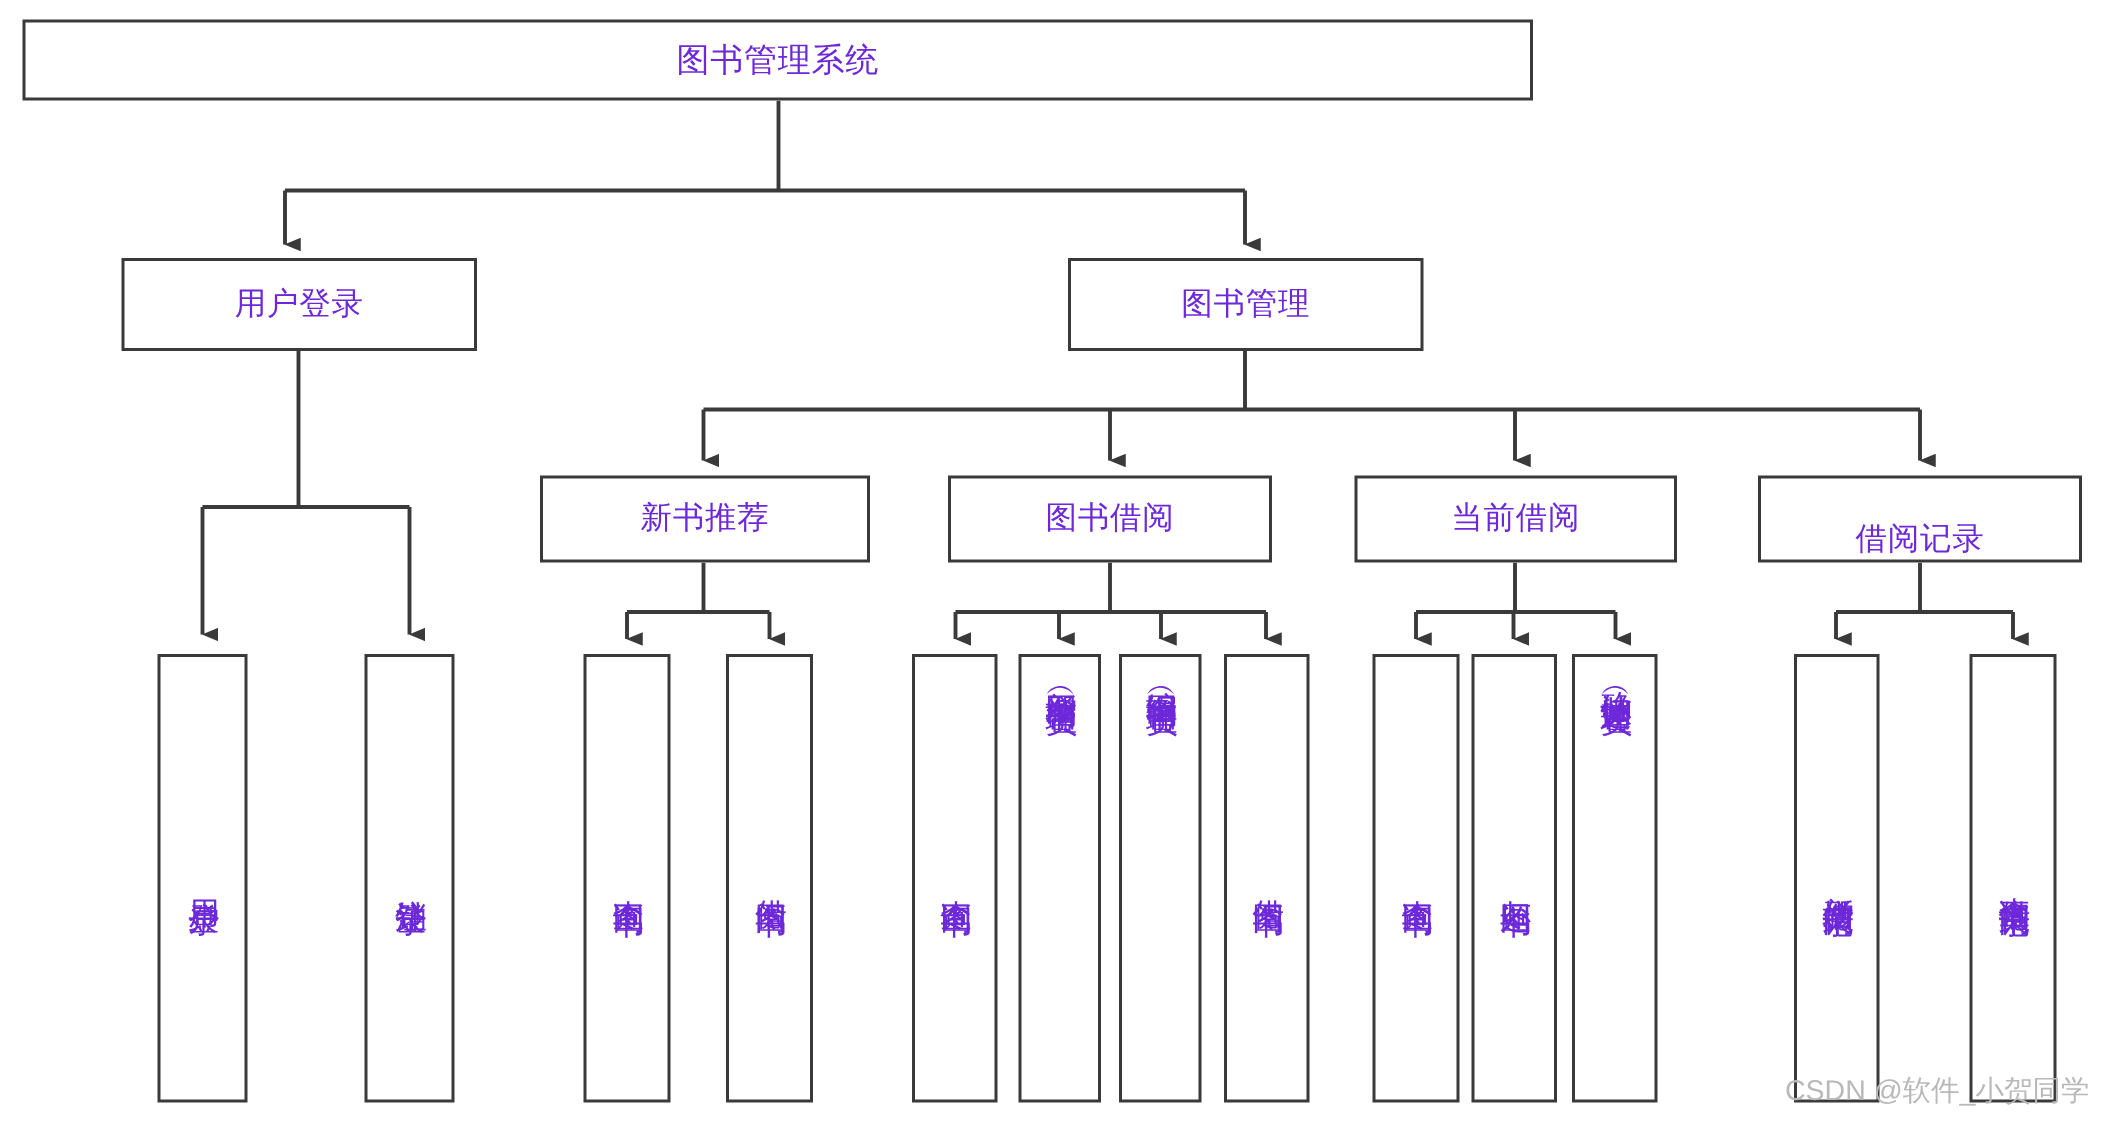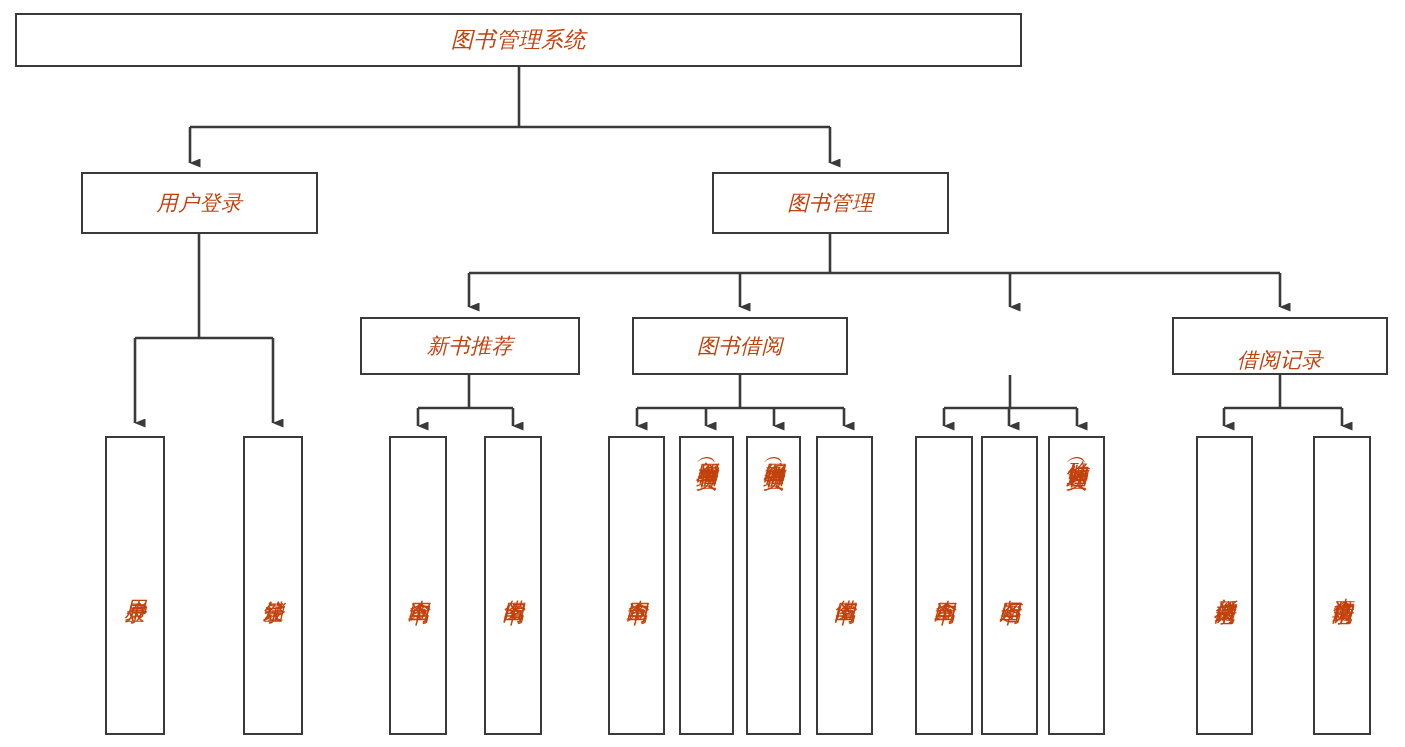--- a/index.html
+++ b/index.html
@@ -33,22 +33,21 @@
     display: flex;
     align-items: center;
     justify-content: center;
     color: #333333;
     z-index: 2;
   }
   .node-label {
     display: block;
     text-align: center;
     line-height: 1.18;
-    color: #c2410c;
-    font-style: italic;
+    color: #6d28d9;
   }
   
   .node.horiz .node-label {
     writing-mode: horizontal-tb;
     font-size: 21px;
     letter-spacing: 0.5px;
   }
   .node.root .node-label {
     font-size: 22px;
   }
@@ -148,20 +147,23 @@
   </div>
 
   <div class="node horiz" style="left:712px; top:172px; width:237px; height:62px;">
     <span class="node-label">图书管理</span>
   </div>
 
   <div class="node horiz" style="left:632px; top:317px; width:216px; height:58px;">
     <span class="node-label">图书借阅</span>
   </div>
 
+  <div class="node horiz" style="left:903px; top:317px; width:215px; height:58px;">
+    <span class="node-label">当前借阅</span>
+  </div>
 
   <div class="node horiz" style="left:1172px; top:317px; width:216px; height:58px;align-items:flex-end;">
     <span class="node-label">借阅记录</span>
   </div>
 
   <div class="node vert centered" style="left:105px; top:436px; width:60px; height:299px;">
     <span class="node-label">用户登录</span>
   </div>
 
   <div class="node vert centered" style="left:243px; top:436px; width:60px; height:299px;">
@@ -205,14 +207,15 @@
   </div>
 
   <div class="node vert centered" style="left:1196px; top:436px; width:57px; height:299px;">
     <span class="node-label">新增借阅记录</span>
   </div>
 
   <div class="node vert centered" style="left:1313px; top:436px; width:58px; height:299px;">
     <span class="node-label">查询借阅记录</span>
   </div>
 
+  <div class="watermark" style="left:1190px; top:714px;">CSDN @软件_小贺同学</div>
 
 </div>
 
 </body></html>

